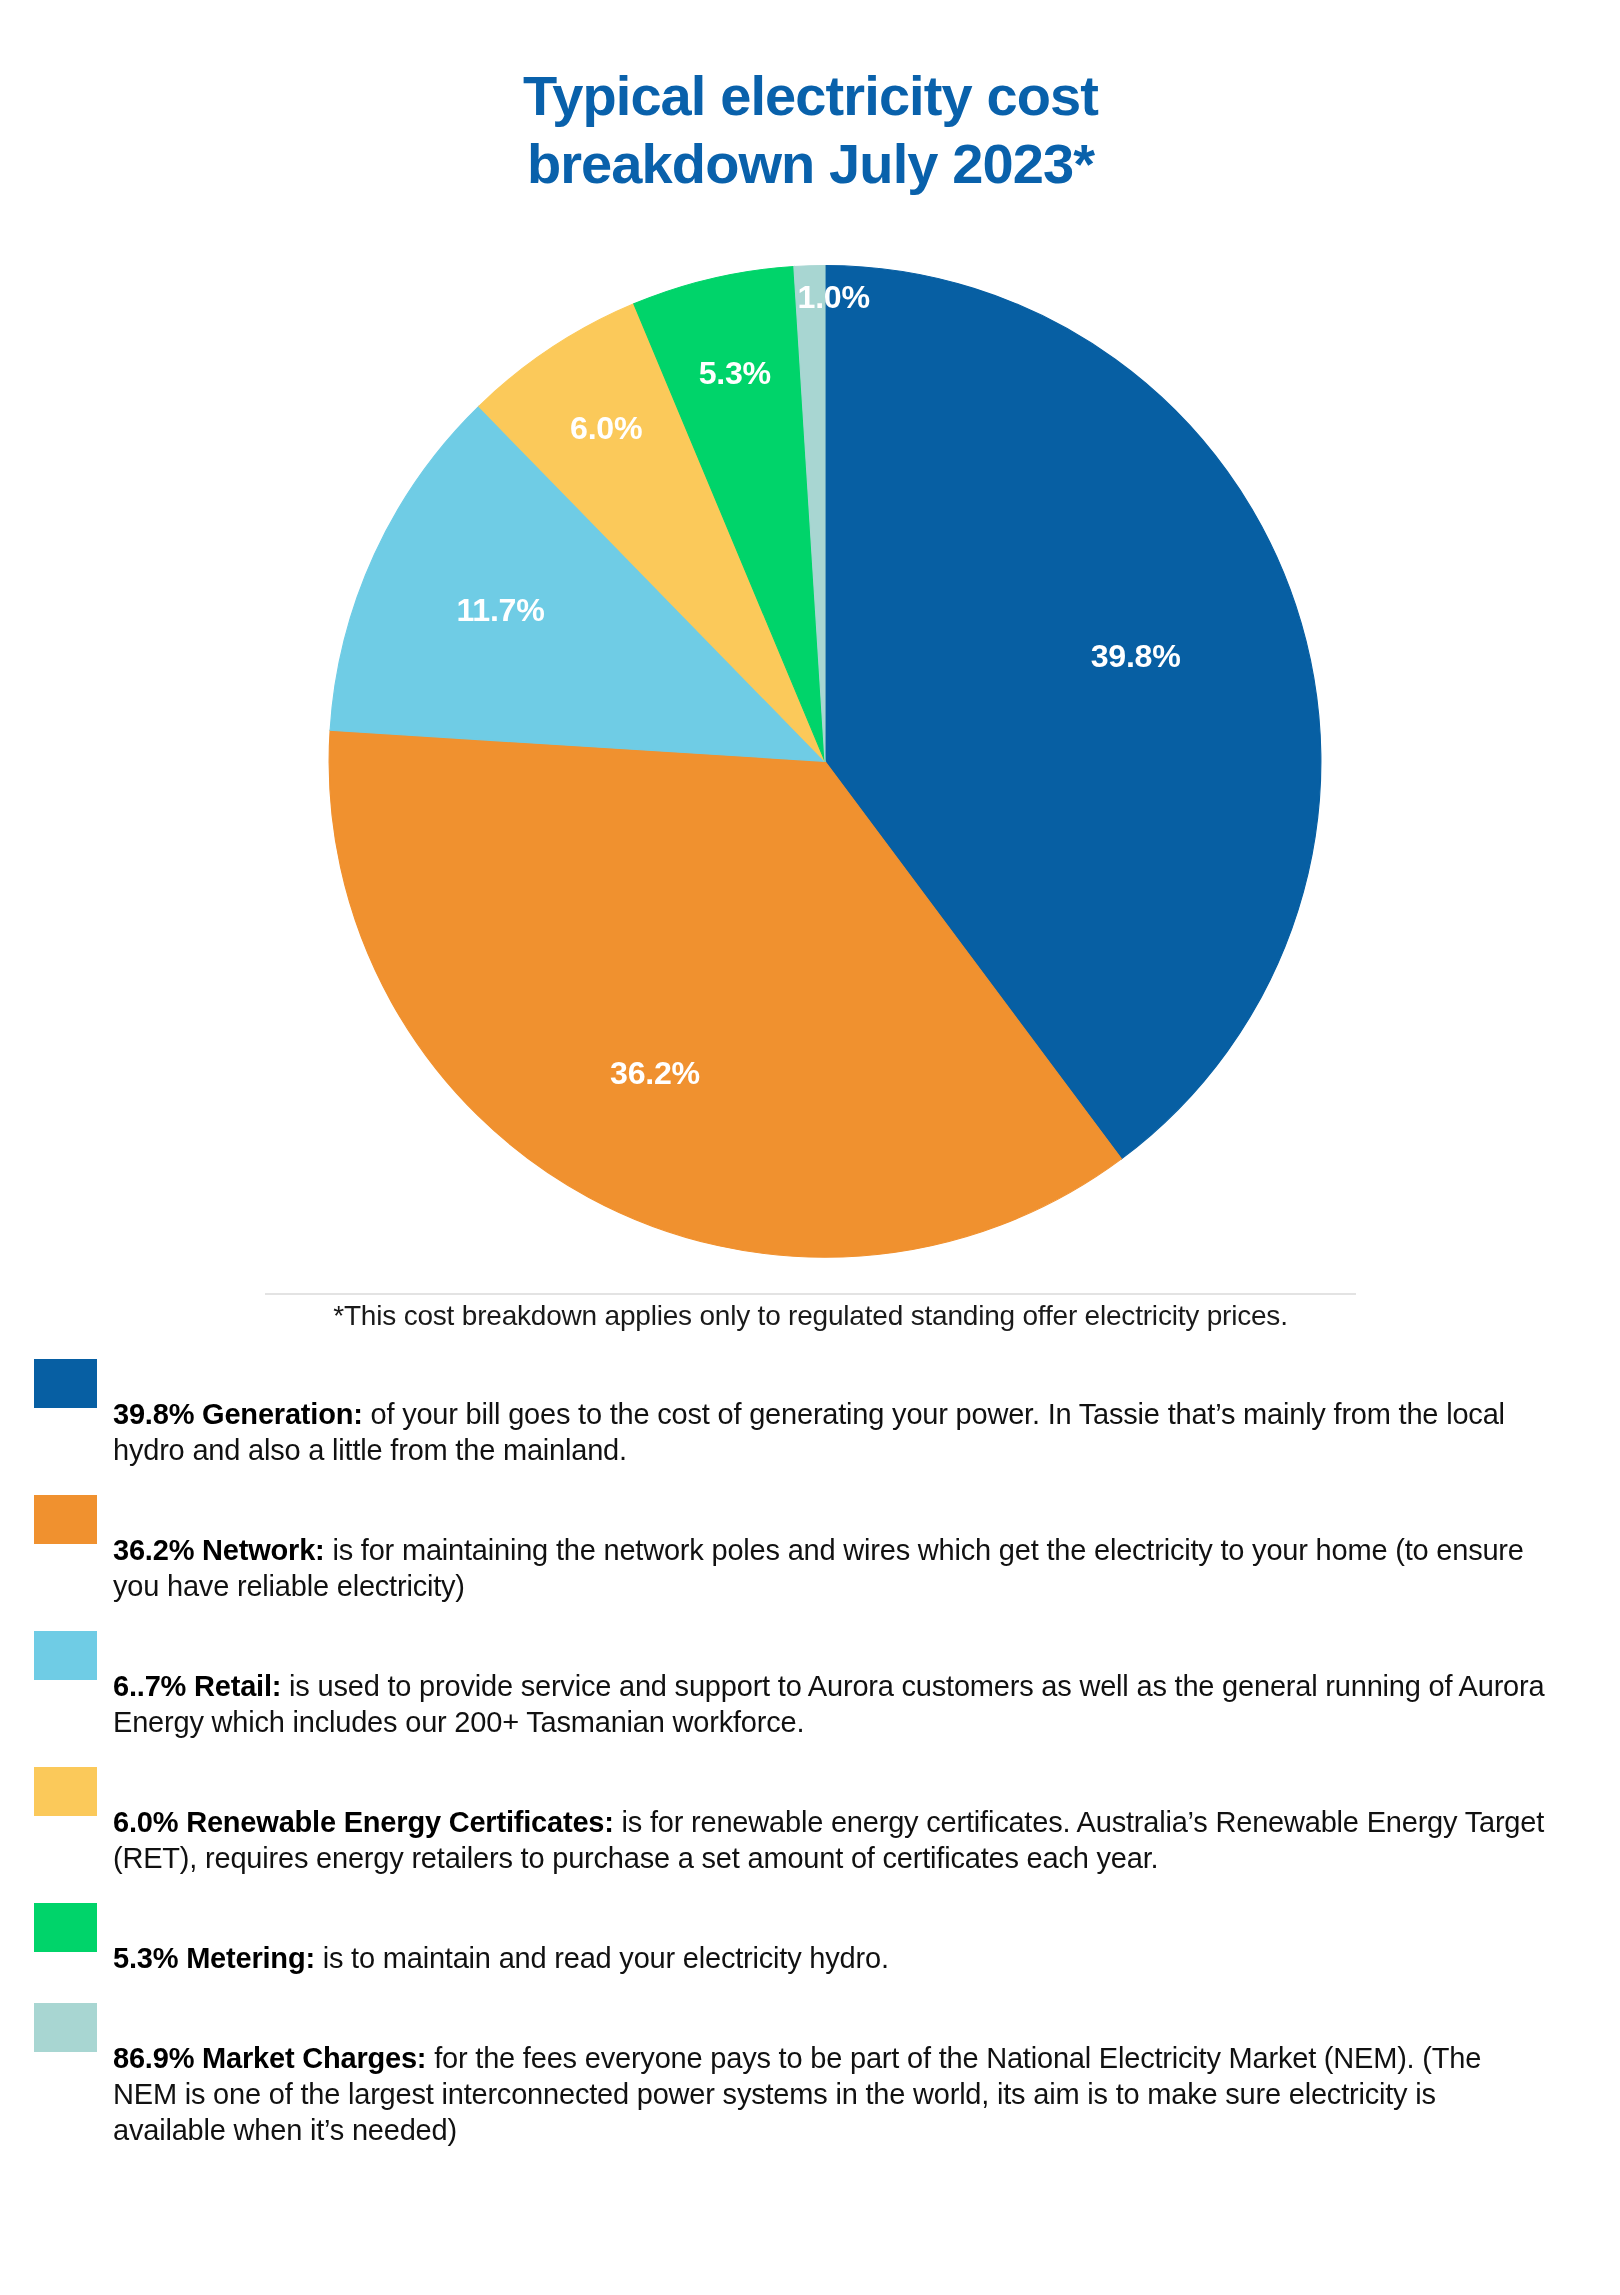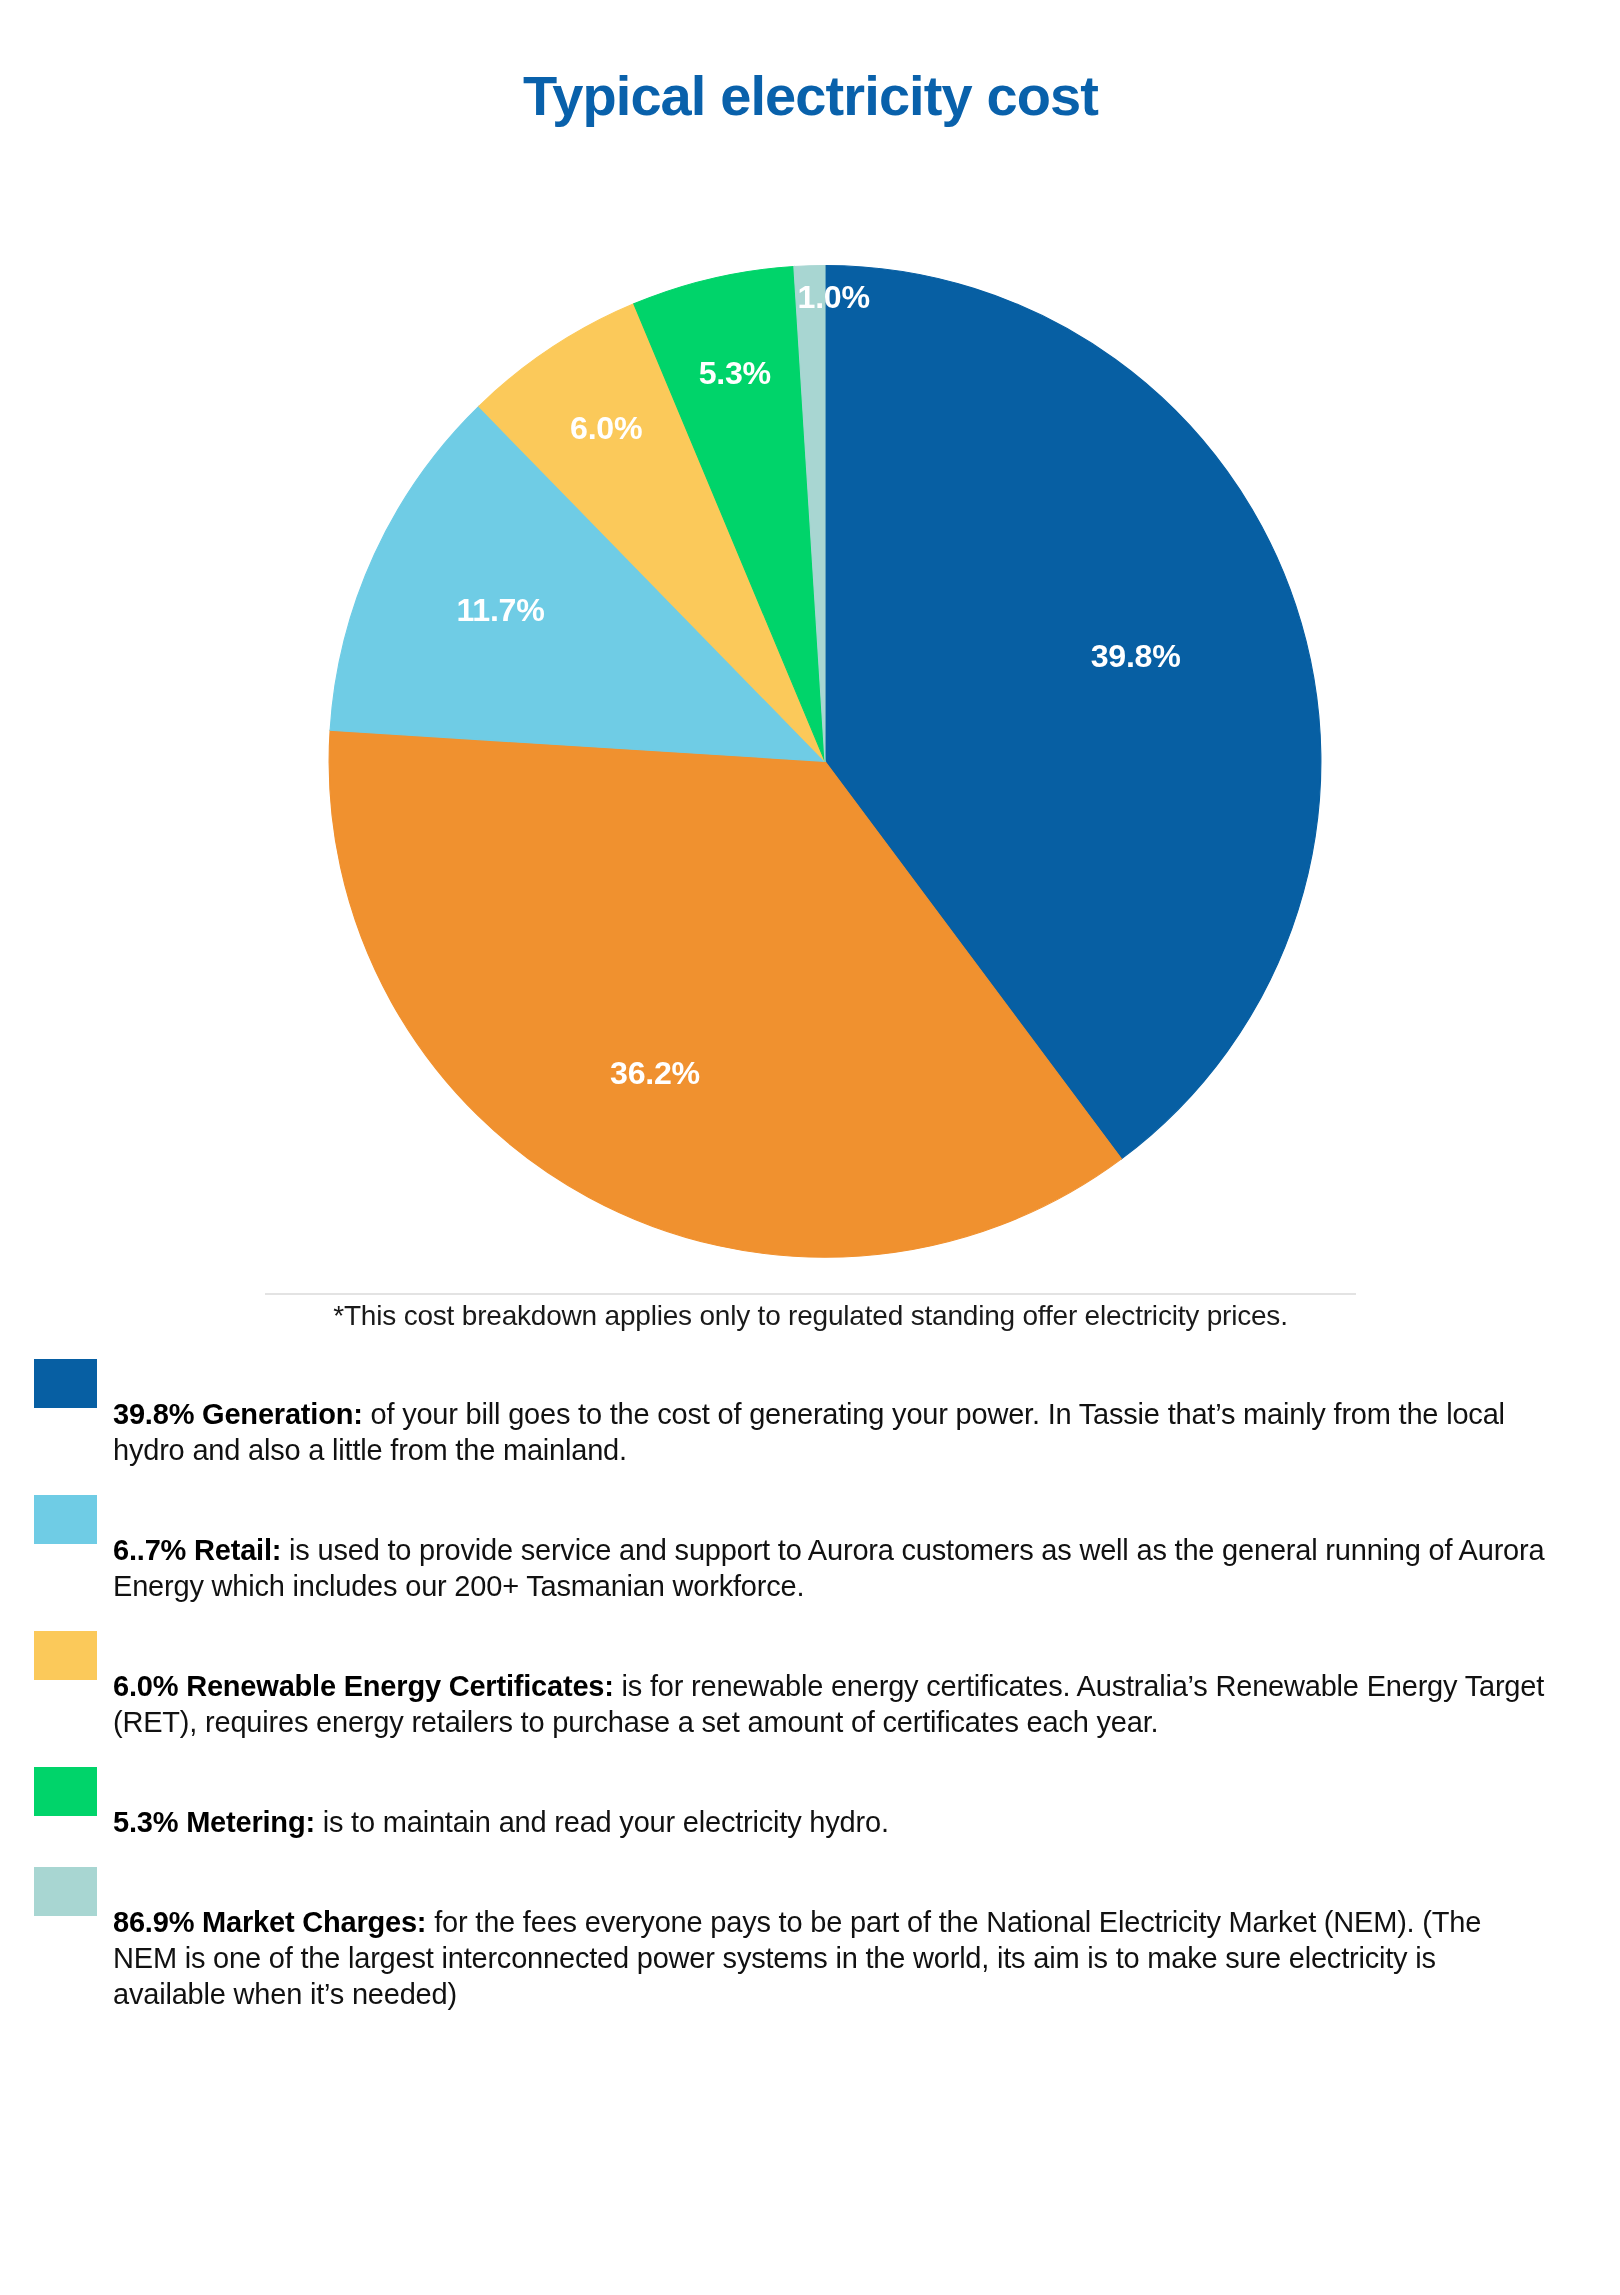--- a/index.html
+++ b/index.html
@@ -108,20 +108,21 @@
     color: #000000;
   }
 </style>
 </head>
 <body>
 
 <div class="page">
 
   <div class="title-block">
     <div class="title-line">Typical electricity cost</div>
+    <div class="title-line">breakdown July 2023*</div>
   </div>
 
   <div class="divider"></div>
 
   <div class="chart-wrap">
     <svg id="pie-svg" viewBox="0 0 1970 1850" preserveAspectRatio="xMidYMid meet">
         <path d="M 985 930 L 985 67 A 863 863 0 0 1 1500.9920003786387 1621.7523079435664 Z" fill="#075FA3" stroke="#075FA3" stroke-width="2"></path>
         <path d="M 985 930 L 1500.9920003786387 1621.7523079435664 A 863 863 0 0 1 123.70293336640168 875.8117816462026 Z" fill="#F0912F" stroke="#F0912F" stroke-width="2"></path>
         <path d="M 985 930 L 123.70293336640168 875.8117816462026 A 863 863 0 0 1 382.48324340863337 312.14681515215943 Z" fill="#6FCCE5" stroke="#6FCCE5" stroke-width="2"></path>
         <path d="M 985 930 L 382.48324340863337 312.14681515215943 A 863 863 0 0 1 652.2410146646064 133.733425492091 Z" fill="#FBC95A" stroke="#FBC95A" stroke-width="2"></path>
@@ -137,20 +138,24 @@
   </div>
 
   <div class="footnote">*This cost breakdown applies only to regulated standing offer electricity prices.</div>
 
   <div class="legend" id="legend-root">
       <div class="legend-row">
         <span class="swatch" style="background: rgb(7, 95, 163);"></span>
         <div class="legend-text"><span class="legend-term">39.8% Generation:</span><span> of your bill goes to the cost of generating your power. In Tassie that’s mainly from the local hydro and also a little from the mainland.</span></div>
       </div>
       <div class="legend-row">
+        <span class="swatch" style="background: rgb(240, 145, 47);"></span>
+        <div class="legend-text"><span class="legend-term">36.2% Network:</span><span> is for maintaining the network poles and wires which get the electricity to your home (to ensure you have reliable electricity)</span></div>
+      </div>
+      <div class="legend-row">
         <span class="swatch" style="background: rgb(111, 204, 229);"></span>
         <div class="legend-text"><span class="legend-term">6..7% Retail:</span><span> is used to provide service and support to Aurora customers as well as the general running of Aurora Energy which includes our 200+ Tasmanian workforce.</span></div>
       </div>
       <div class="legend-row">
         <span class="swatch" style="background: rgb(251, 201, 90);"></span>
         <div class="legend-text"><span class="legend-term">6.0% Renewable Energy Certificates:</span><span> is for renewable energy certificates. Australia’s Renewable Energy Target (RET), requires energy retailers to purchase a set amount of certificates each year.</span></div>
       </div>
       <div class="legend-row">
         <span class="swatch" style="background: rgb(0, 212, 106);"></span>
         <div class="legend-text"><span class="legend-term">5.3% Metering:</span><span> is to maintain and read your electricity hydro.</span></div>

